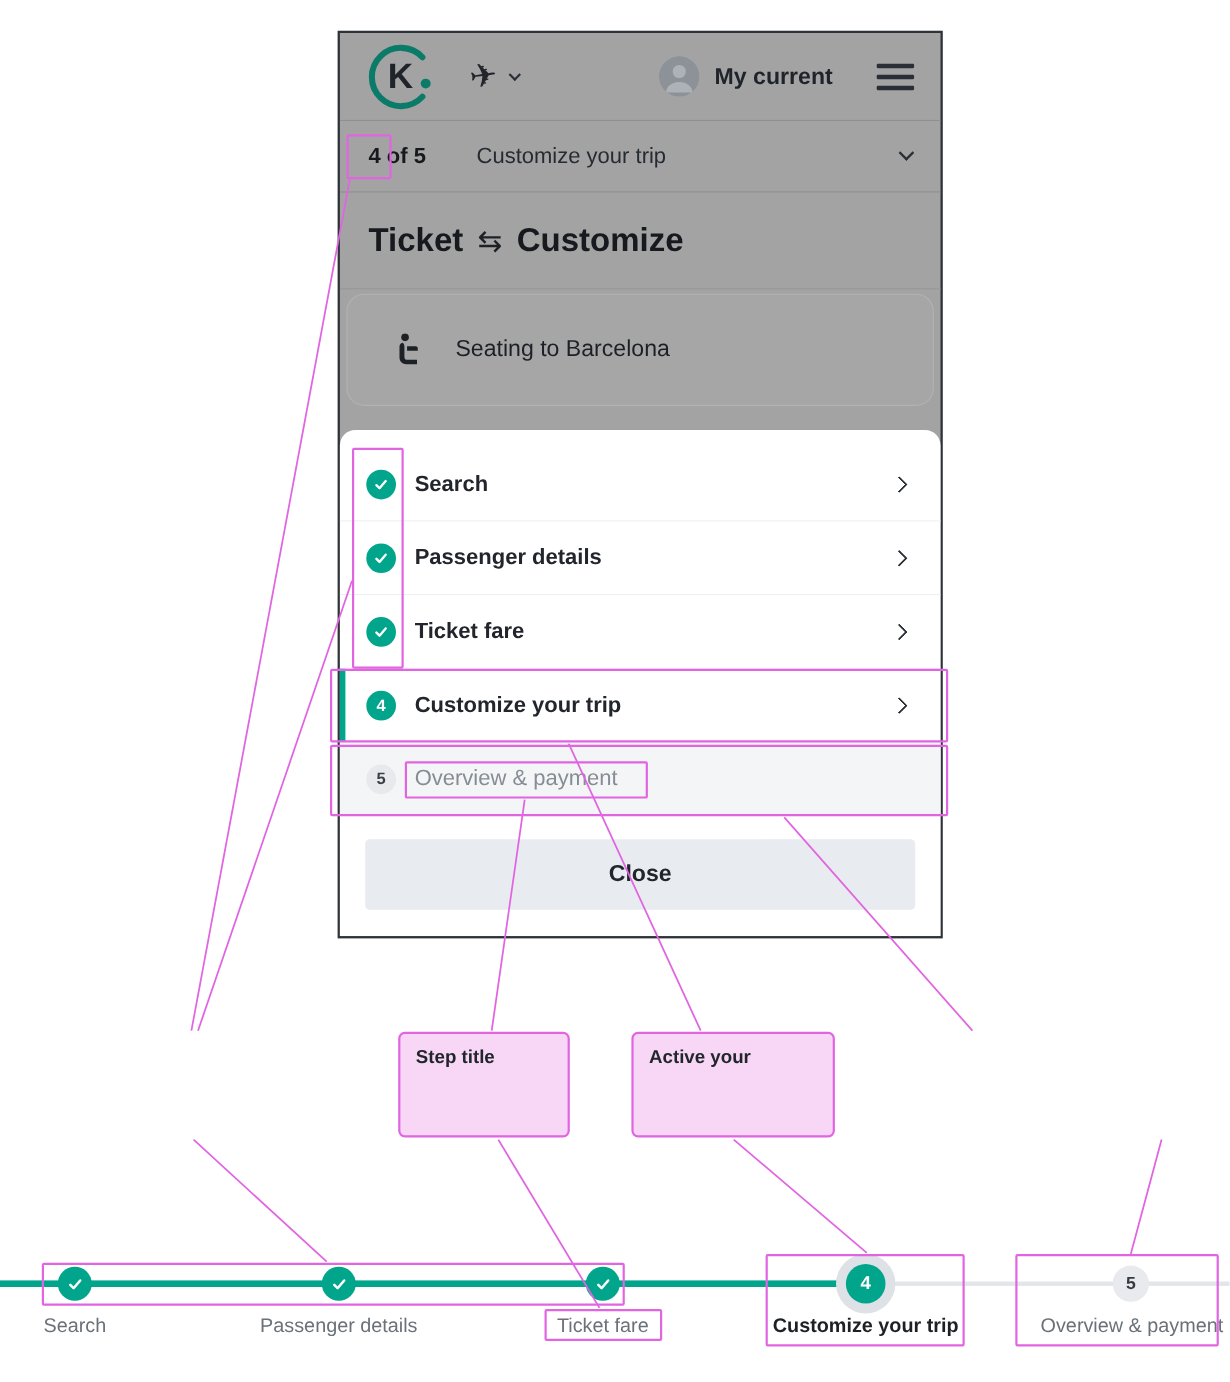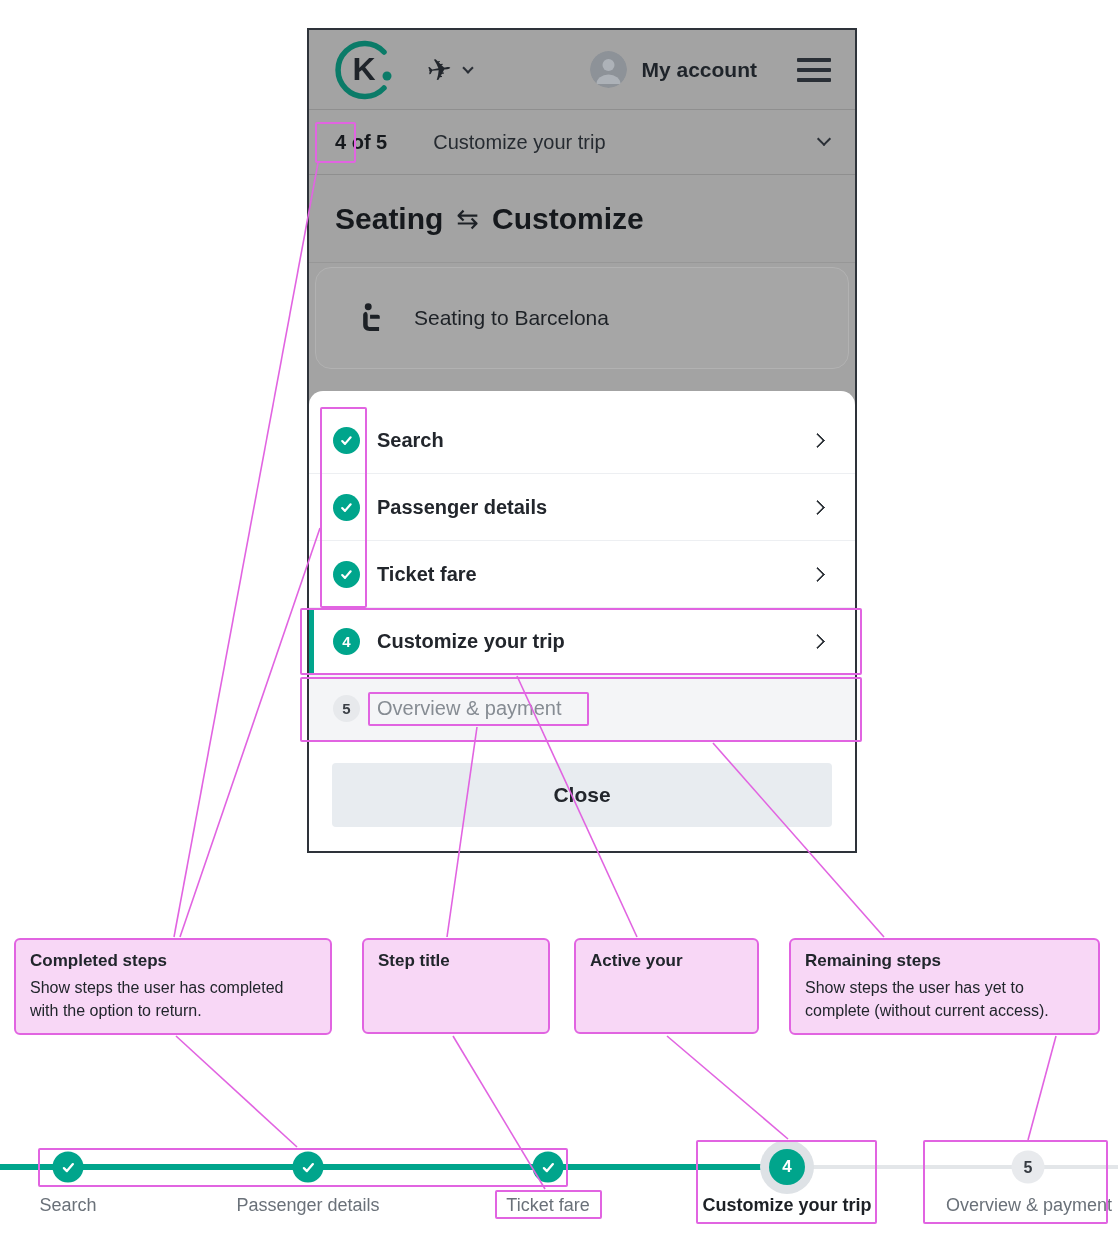--- a/index.html
+++ b/index.html
@@ -112,36 +112,36 @@
       <span class="plane">✈</span>
       <span class="chev sm"></span>
       <span class="spacer"></span>
       <span class="avatar">
         <svg viewBox="0 0 37 37" width="37" height="37">
           <circle cx="18.5" cy="18.5" r="18.5" fill="#8d9298"></circle>
           <circle cx="18.5" cy="14" r="6" fill="#adb2b8"></circle>
           <path d="M6.5 33 a12 9.5 0 0 1 24 0 z" fill="#adb2b8"></path>
         </svg>
       </span>
-      <span class="account-label">My account</span>
+      <span class="account-label">My current</span>
       <span class="hamburger">
           <i></i>
           <i></i>
           <i></i>
         </span>
     </div>
 
     <div class="step-bar">
       <span class="step-counter">4 of 5</span>
       <span class="step-bar-title">Customize your trip</span>
       <span class="chev"></span>
     </div>
 
     <div class="trip-title">
-      <span>Seating</span>
+      <span>Ticket</span>
       <span class="swap-icon">⇆</span>
       <span>Customize</span>
     </div>
 
     <div class="seating-card">
       <svg class="seat-icon" viewBox="0 0 24 26">
         <circle cx="7" cy="3.2" r="3" fill="#1d2126"></circle>
         <path d="M5 7.5 c-1.6 0.4 -2.4 1.5 -2.4 3.2 v8.2 c0 3.4 2.2 5.4 5.6 5.4 h8.2 v-3.4 h-7.6 c-1.5 0 -2.3 -0.8 -2.3 -2.3 v-8 c0 -1.7 -0.7 -2.7 -1.5 -3.1 z" fill="#1d2126"></path>
         <path d="M8.6 10.2 h6.6 c1.2 0 1.8 0.7 1.8 1.7 v1.8 h-8.4 z" fill="#1d2126"></path>
       </svg>
@@ -214,33 +214,25 @@
   <div class="pbox" style="left:315px; top:122px; width:41px; height:41px;"></div>
   <div class="pbox" style="left:320px; top:407px; width:47px; height:201px;"></div>
   <div class="pbox" style="left:300px; top:608px; width:562px; height:67px;"></div>
   <div class="pbox" style="left:300px; top:677px; width:562px; height:65px;"></div>
   <div class="pbox" style="left:368px; top:692px; width:221px; height:34px;"></div>
   <div class="pbox" style="left:38px; top:1148px; width:530px; height:39px;"></div>
   <div class="pbox" style="left:696px; top:1140px; width:181px; height:84px;"></div>
   <div class="pbox" style="left:923px; top:1140px; width:185px; height:84px;"></div>
   <div class="pbox" style="left:495px; top:1190px; width:107px; height:29px;"></div>
 
-  <div class="note" style="left:14px; top:938px; width:318px;">
-    <h4>Completed steps</h4>
-    <p>Show steps the user has completed with the option to return.</p>
-  </div>
-  <div class="note" style="left:362px; top:938px; width:188px;">
+  <div class="note" style="left:362px; top:938px; width:156px;">
     <h4>Step title</h4>
   </div>
   <div class="note" style="left:574px; top:938px; width:185px;">
     <h4>Active your</h4>
-  </div>
-  <div class="note" style="left:789px; top:938px; width:311px;">
-    <h4>Remaining steps</h4>
-    <p>Show steps the user has yet to complete (without current access).</p>
   </div>
 
   <div class="track-teal"></div>
   <div class="track-gray"></div>
 
   <div class="sc done" style="left:68px;">
     <svg viewBox="0 0 16 16">
         <path d="M3.4 8.6l3 3 6-7" stroke="#fff" stroke-width="2.3" fill="none" stroke-linecap="round" stroke-linejoin="round"></path>
       </svg>
   </div>

